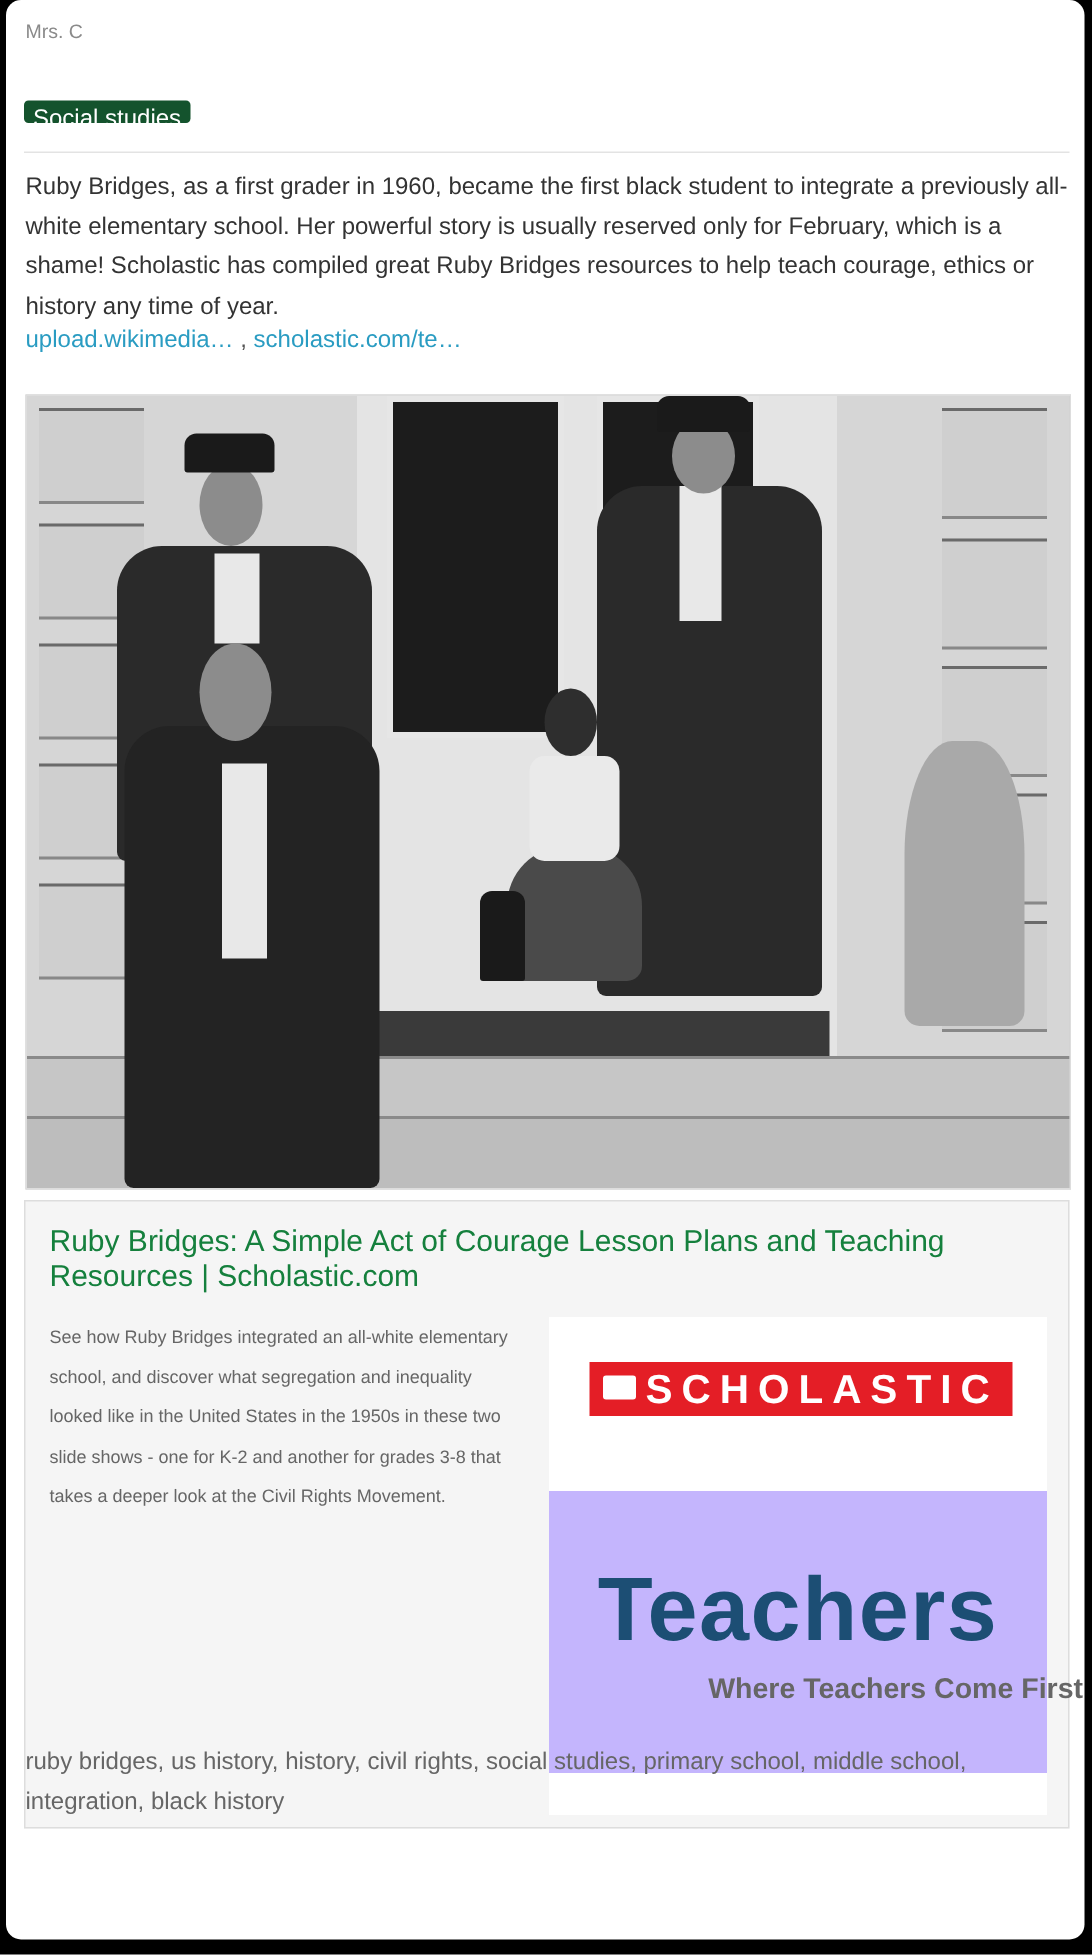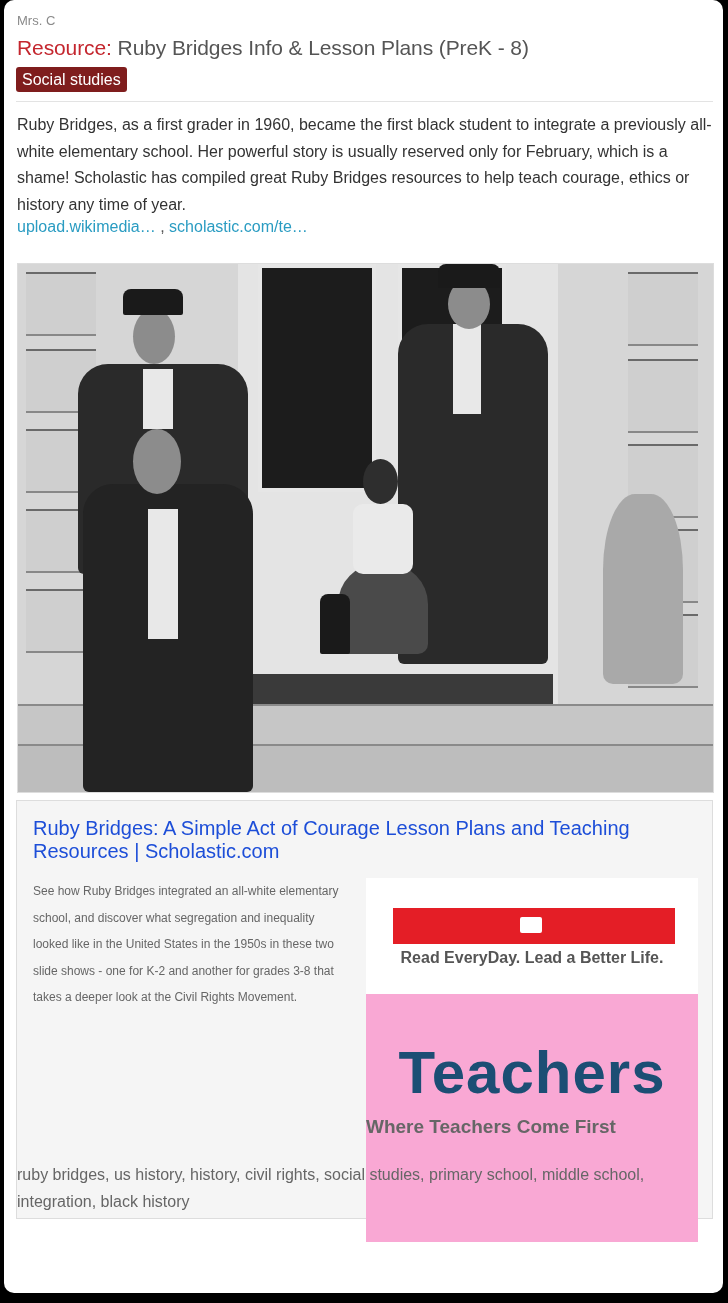--- a/index.html
+++ b/index.html
@@ -3,22 +3,22 @@
 <meta charset="utf-8">
 <style>
   html, body { margin:0; padding:0; }
   body { width:728px; height:1303px; background:#000; position:relative; overflow:hidden;
          font-family:"Liberation Sans", sans-serif; }
   .card { position:absolute; left:4px; top:0; width:719px; height:1293px; background:#fff;
           border-radius:10px; }
   .author { position:absolute; left:13px; top:13px; font-size:13px; color:#8a8a8a; }
   .title { position:absolute; left:13px; top:36px; font-size:21px; color:#555; white-space:nowrap; letter-spacing:-0.1px; }
   .title .prefix { color:#c4262e; }
-  .category { position:absolute; left:12px; top:67px; height:25px; line-height:25px; padding:0 6px;
-              background:#7f1d1d; color:#fff; font-size:16px; border-radius:3px; }
+  .category { position:absolute; left:12px; top:67px; height:15px; line-height:25px; padding:0 6px;
+              background:#14532d; color:#fff; font-size:16px; border-radius:3px; }
   .divider { position:absolute; left:12px; top:101px; width:697px; height:1px; background:#e3e3e3; }
   .desc { position:absolute; left:13px; top:112px; width:700px; font-size:16px; line-height:26.5px; color:#333; }
   .links { position:absolute; left:13px; top:218px; font-size:16px; color:#2a9cc2;text-align:right; }
   .links a { color:#2a9cc2; text-decoration:none; }
   .links .sep { color:#555; }
 
   .photo { position:absolute; left:13px; top:263px; width:695px; height:528px; border:1px solid #ddd;
            background:#c8c8c8; overflow:hidden; }
   .photo .wall { position:absolute; top:0; height:440px; background:#d6d6d6; }
   .photo .panel { position:absolute; border-top:2px solid #6a6a6a; border-bottom:2px solid #888; background:#cfcfcf; }
@@ -27,49 +27,45 @@
   .photo .doorbase { position:absolute; left:225px; top:410px; width:310px; height:75px; background:#3a3a3a; }
   .photo .step { position:absolute; left:0; width:695px; background:#b8b8b8; border-top:2px solid #8a8a8a; }
   .photo .fig { position:absolute; background:#2a2a2a; border-radius:30px 30px 6px 6px; }
   .photo .head { position:absolute; background:#8c8c8c; border-radius:50%; }
   .photo .hat { position:absolute; background:#1a1a1a; border-radius:8px 8px 2px 2px; }
   .photo .shirt { position:absolute; background:#e8e8e8; }
   .photo .shadow { position:absolute; background:#a9a9a9; border-radius:40% 40% 10px 10px; }
 
   .link-card { position:absolute; left:12px; top:800px; width:695px; height:417px; background:#f5f5f5;
                border:1px solid #ddd; }
-  .lc-title { position:absolute; left:16px; top:16px; width:640px; font-size:20px; line-height:23px; color:#1d4ed8; }
+  .lc-title { position:absolute; left:16px; top:16px; width:640px; font-size:20px; line-height:23px; color:#15803d; }
   .lc-desc { position:absolute; left:16px; top:77px; width:320px; font-size:12px; line-height:26.5px; color:#666; }
   .lc-thumb { position:absolute; left:349px; top:77px; width:332px; height:332px; background:#fff; }
   .lc-thumb .top { position:absolute; left:0; top:0; width:332px; height:116px; background:#fff; }
   .lc-thumb .brand { position:absolute; left:27px; top:30px; width:282px; height:36px; background:#e41e26;
                      color:#fff; font-weight:bold; font-size:27px; letter-spacing:6px; line-height:36px; text-align:center; }
   .lc-thumb .brand .book { display:inline-block; width:22px; height:16px; background:#fff; margin-right:6px;
                            vertical-align:middle; position:relative; top:-3px; border-radius:2px; }
   .lc-thumb .tagline { position:absolute; left:0; width:332px; top:71px; text-align:center; font-size:16px;
                        color:#555; font-weight:bold; }
-  .lc-thumb .bottom { position:absolute; left:0; top:116px; width:332px; height:248px; background:#f9a8d4; }
+  .lc-thumb .bottom { position:absolute; left:0; top:116px; width:332px; height:188px; background:#c4b5fd; }
   .lc-thumb .big { position:absolute; left:0; width:332px; top:44px; text-align:center; font-size:60px;
                    font-weight:bold; color:#1c4e74; letter-spacing:1px; }
-  .lc-thumb .sub { position:absolute; left:0; width:332px; top:122px; text-align:left; font-size:19px;
-                   color:#666; font-weight:bold; }
+  .lc-thumb .sub { position:absolute; left:0; width:332px; top:122px; text-align:right; font-size:19px;
+                   color:#666; font-weight:bold;padding-left:24px; }
 
   .tags { position:absolute; left:13px; top:1162px; width:700px; font-size:16px; line-height:26.5px; color:#666; }
 </style>
 </head>
 <body>
 
 <div class="card">
 
   <div class="author">Mrs. C</div>
 
-  <div class="title">
-    <span class="prefix">Resource:</span>
-    <span>Ruby Bridges Info &amp; Lesson Plans (PreK - 8)</span>
-  </div>
 
   <div class="category">Social studies</div>
 
   <div class="divider"></div>
 
   <div class="desc">Ruby Bridges, as a first grader in 1960, became the first black student to integrate a previously all-white elementary school. Her powerful story is usually reserved only for February, which is a shame! Scholastic has compiled great Ruby Bridges resources to help teach courage, ethics or history any time of year.</div>
 
   <div class="links">
     <a href="#">upload.wikimedia…</a><span class="sep"> , </span><a href="#">scholastic.com/te…</a>
   </div>
@@ -112,22 +108,21 @@
     <div class="fig" style="left:65px;top:220px;width:170px;height:308px;background:#232323;"></div>
     <div class="shirt" style="left:130px;top:245px;width:30px;height:130px;"></div>
     <div class="head" style="left:115px;top:165px;width:48px;height:65px;"></div>
   </div>
 
   <div class="link-card">
     <div class="lc-title">Ruby Bridges: A Simple Act of Courage Lesson Plans and Teaching Resources | Scholastic.com</div>
     <div class="lc-desc">See how Ruby Bridges integrated an all-white elementary school, and discover what segregation and inequality looked like in the United States in the 1950s in these two slide shows - one for K-2 and another for grades 3-8 that takes a deeper look at the Civil Rights Movement.</div>
     <div class="lc-thumb">
       <div class="top">
-        <div class="brand"><span class="book"></span></div>
-        <div class="tagline">Read EveryDay. Lead a Better Life.</div>
+        <div class="brand"><span class="book"></span><span>SCHOLASTIC</span></div>
       </div>
       <div class="bottom">
         <div class="big">Teachers</div>
         <div class="sub">Where Teachers Come First</div>
       </div>
     </div>
   </div>
 
   <div class="tags">ruby bridges, us history, history, civil rights, social studies, primary school, middle school, integration, black history</div>
 </div>

